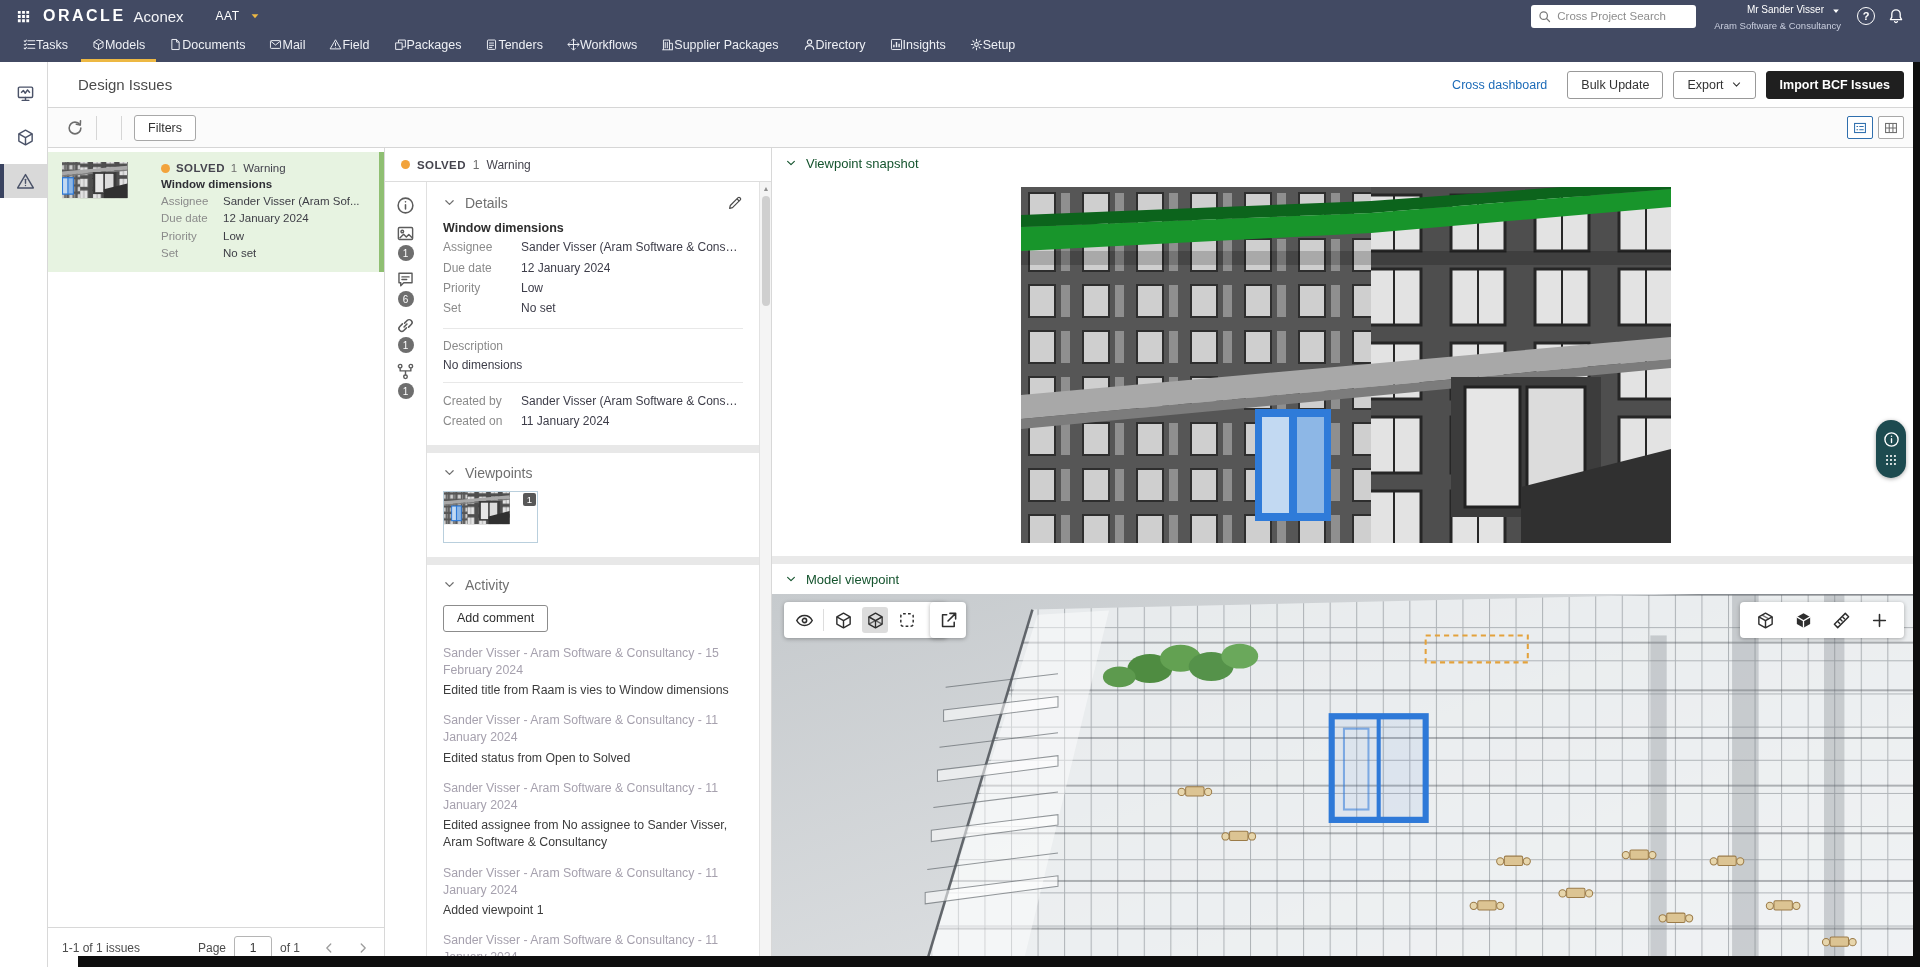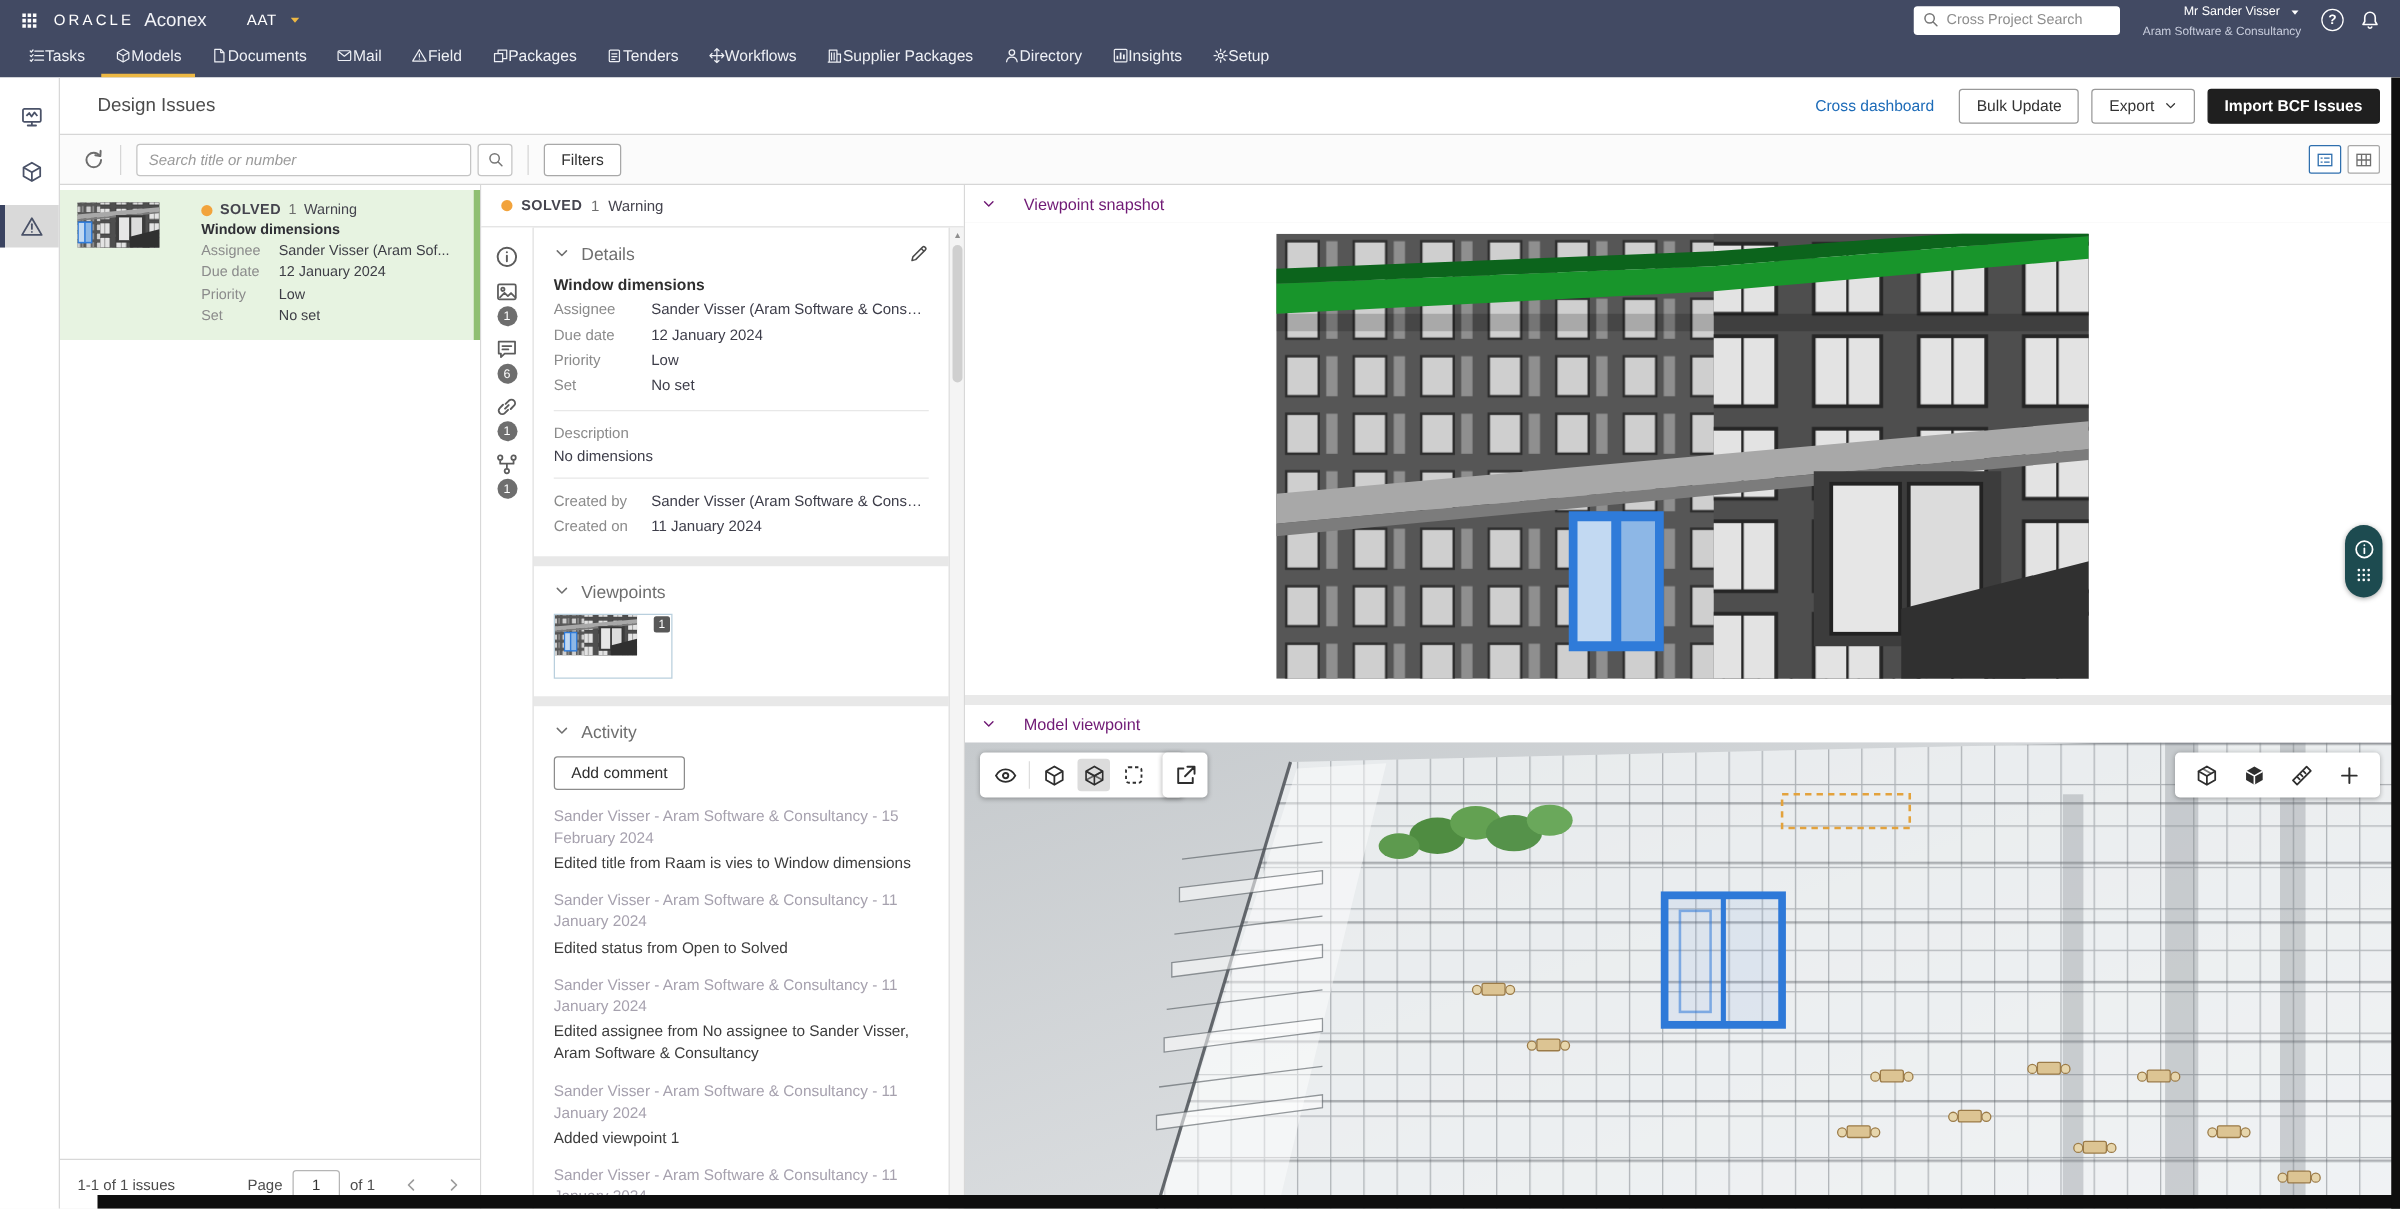--- a/index.html
+++ b/index.html
@@ -4,21 +4,21 @@
 <style>
 *{box-sizing:border-box;margin:0;padding:0}
 html,body{width:1920px;height:967px;overflow:hidden}
 body{font-family:"Liberation Sans",sans-serif;background:#fff;position:relative;color:#3e3e3e}
 .ic{display:inline-block;vertical-align:middle;flex:none}
 
 
 .topbar{background:#424a63;color:#fff;height:62px}
 .tb1{height:32px;display:flex;align-items:center;padding:0 16px}
 .applauncher{color:#fff;display:flex;margin-right:12px}
-.brand{font-weight:normal;font-size:12px;letter-spacing:2.5px}
+.brand{font-weight:bold;font-size:16px;letter-spacing:2.5px}
 .product{font-size:15px;margin-left:8px;font-weight:400;color:#f2f3f7}
 .project{margin-left:32px;font-size:12px;letter-spacing:.5px}
 .caret-y{color:#edb843;margin-left:9px;display:flex}
 .tb-spacer{flex:1}
 .cps{display:flex;align-items:center;background:#fff;border-radius:3px;height:23px;width:165px;padding:0 7px;gap:6px;color:#777}
 .cps input{border:none;outline:none;font-size:11.5px;width:100%;color:#333;background:transparent}
 .cps input::placeholder{color:#8d8d8d}
 .userbox{margin-left:18px;text-align:right;line-height:1.2;display:flex;flex-direction:column}
 .uname-row{display:flex;align-items:center;gap:7px;justify-content:flex-end}
 .uname{font-size:10px}
@@ -99,21 +99,21 @@
 .add-comment{margin-top:12px;border:1px solid #8c8c8c;background:#fff;border-radius:3px;height:27px;padding:0 13px;font-size:12.5px;color:#2e2e2e;cursor:pointer;font-family:inherit}
 .act-entry{margin-top:13px}
 .act-meta{color:#a6a1ae;font-size:12.3px;line-height:1.4}
 .act-text{color:#3c3c3c;font-size:12.3px;line-height:1.4;margin-top:3px}
 .d-sb{width:12px;background:#f4f4f4;border-left:1px solid #e2e2e2;position:relative}
 .sb-arrow{position:absolute;left:0;width:12px;height:12px;display:flex;align-items:center;justify-content:center;color:#8f8f8f;font-size:7px;cursor:pointer}
 .sb-thumb{position:absolute;left:1.5px;top:14px;width:8px;height:110px;background:#cfcfcf;border-radius:4px;cursor:grab}
 
 
 .right-panel{flex:1;display:flex;flex-direction:column;min-width:0;position:relative;background:#e9e9e9}
-.vp-head{height:30px;background:#fff;display:flex;align-items:center;gap:22px;padding:0 13px;color:#701a75;font-size:13px;cursor:pointer}
+.vp-head{height:30px;background:#fff;display:flex;align-items:center;gap:9px;padding:0 13px;color:#14532d;font-size:13px;cursor:pointer}
 .snap-stage{height:378px;background:#fff;display:flex;justify-content:center;padding-top:9px}
 .gap8{height:8px;background:#e9e9e9}
 .viewport{flex:1;position:relative;background:#d7dadd;overflow:hidden}
 .viewport>svg{position:absolute;inset:0;width:100%;height:100%}
 .vtb{position:absolute;top:8px;display:flex;align-items:center;background:#fff;border-radius:4px;box-shadow:0 1px 4px rgba(0,0,0,.3);height:36px;padding:0 7px;gap:6px;color:#2e2e2e}
 .vtb-left{left:12px}
 .vtb-right{right:16px;gap:12px;padding:0 12px}
 .vtb .tool{width:26px;height:26px;display:flex;align-items:center;justify-content:center;border-radius:3px;cursor:pointer}
 .vtb .tool.active{background:#dcdcdc}
 .vtb .sep{width:1px;height:22px;background:#ddd}
@@ -539,28 +539,20 @@
       </div>
     </div>
 
     <div class="toolbar">
       <span style="color:#6d6d6d;display:flex">
           <svg class="ic" width="18" height="18">
             <use href="#i-refresh"></use>
           </svg>
         </span>
       <span class="vsep"></span>
-      <div class="search-wrap">
-        <input class="search-input" placeholder="Search title or number" style="">
-        <span class="search-btn">
-            <svg class="ic" width="13" height="13">
-              <use href="#i-search"></use>
-            </svg>
-          </span>
-      </div>
       <span class="vsep"></span>
       <button class="filters-btn">Filters</button>
       <div class="toggles">
         <span class="toggle active">
             <svg class="ic" width="14" height="14">
               <use href="#i-listview"></use>
             </svg>
           </span>
         <span class="toggle">
             <svg class="ic" width="14" height="14">

